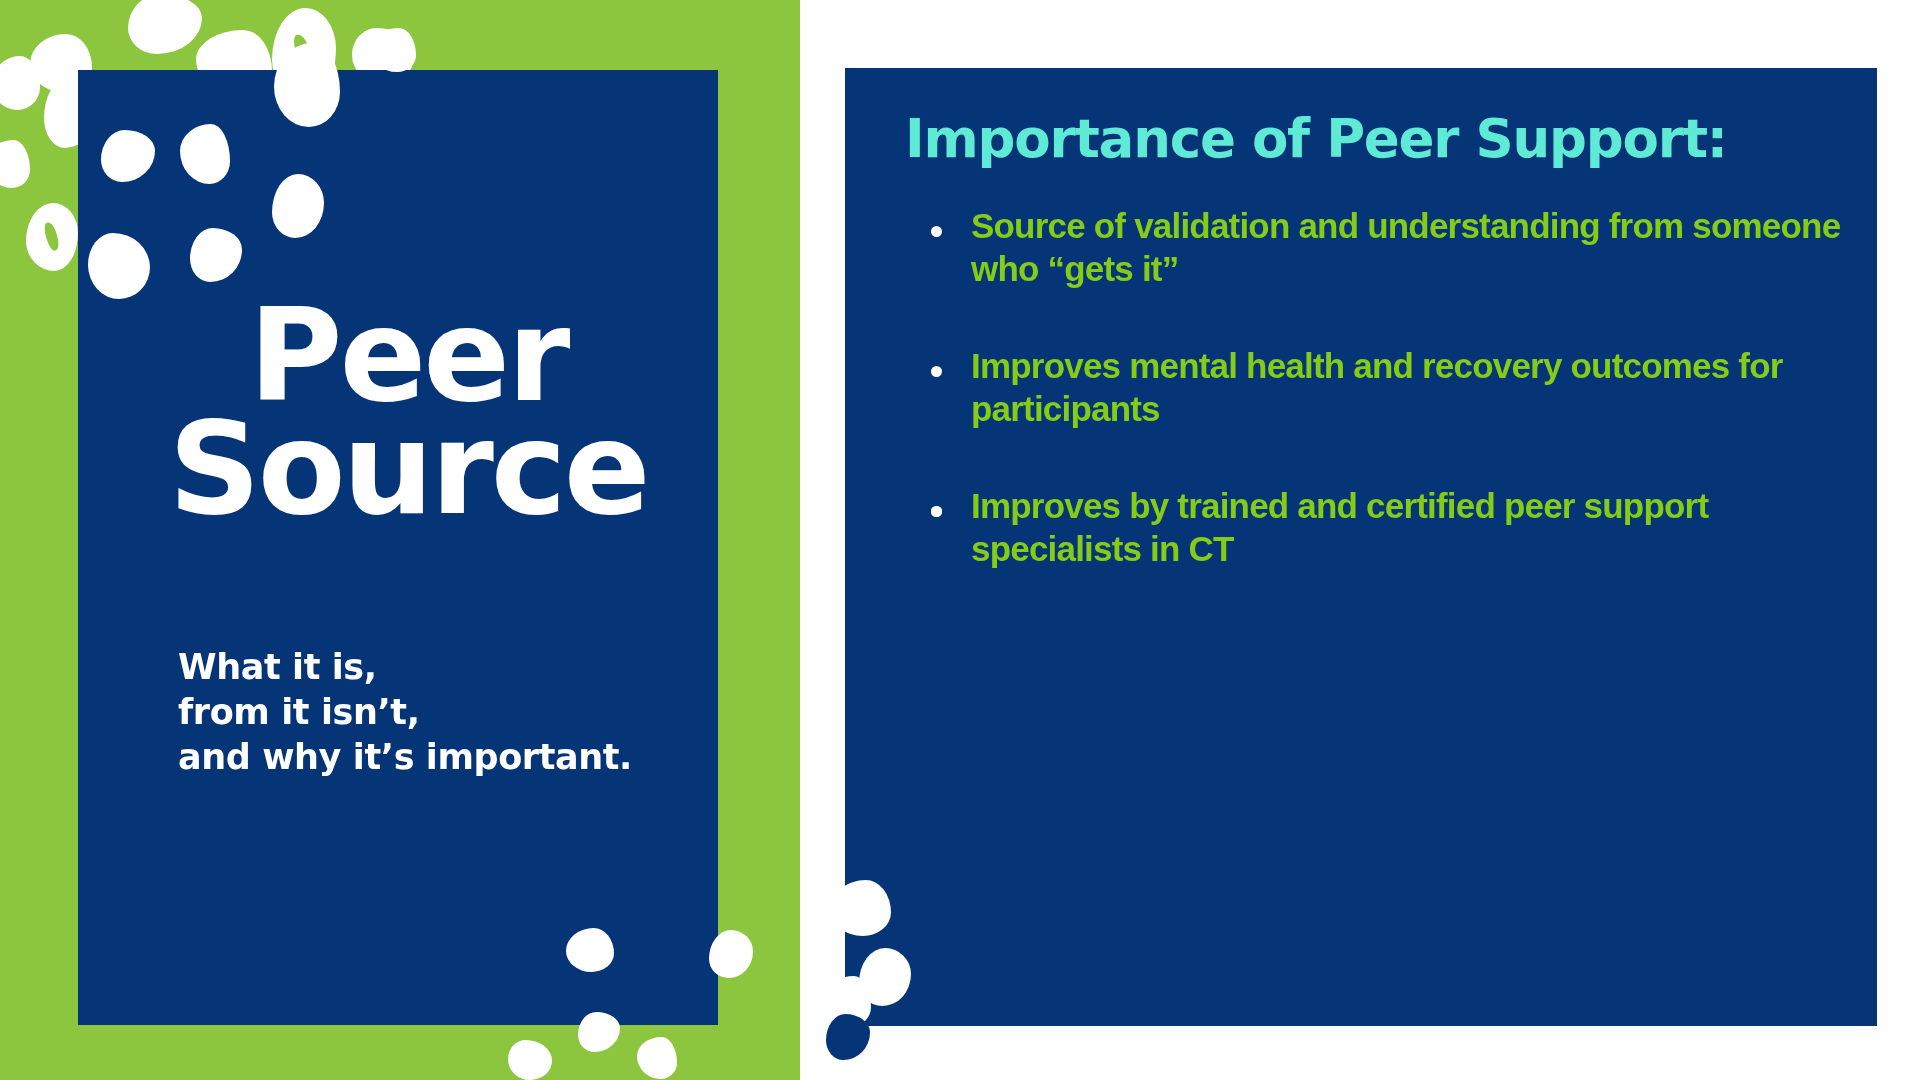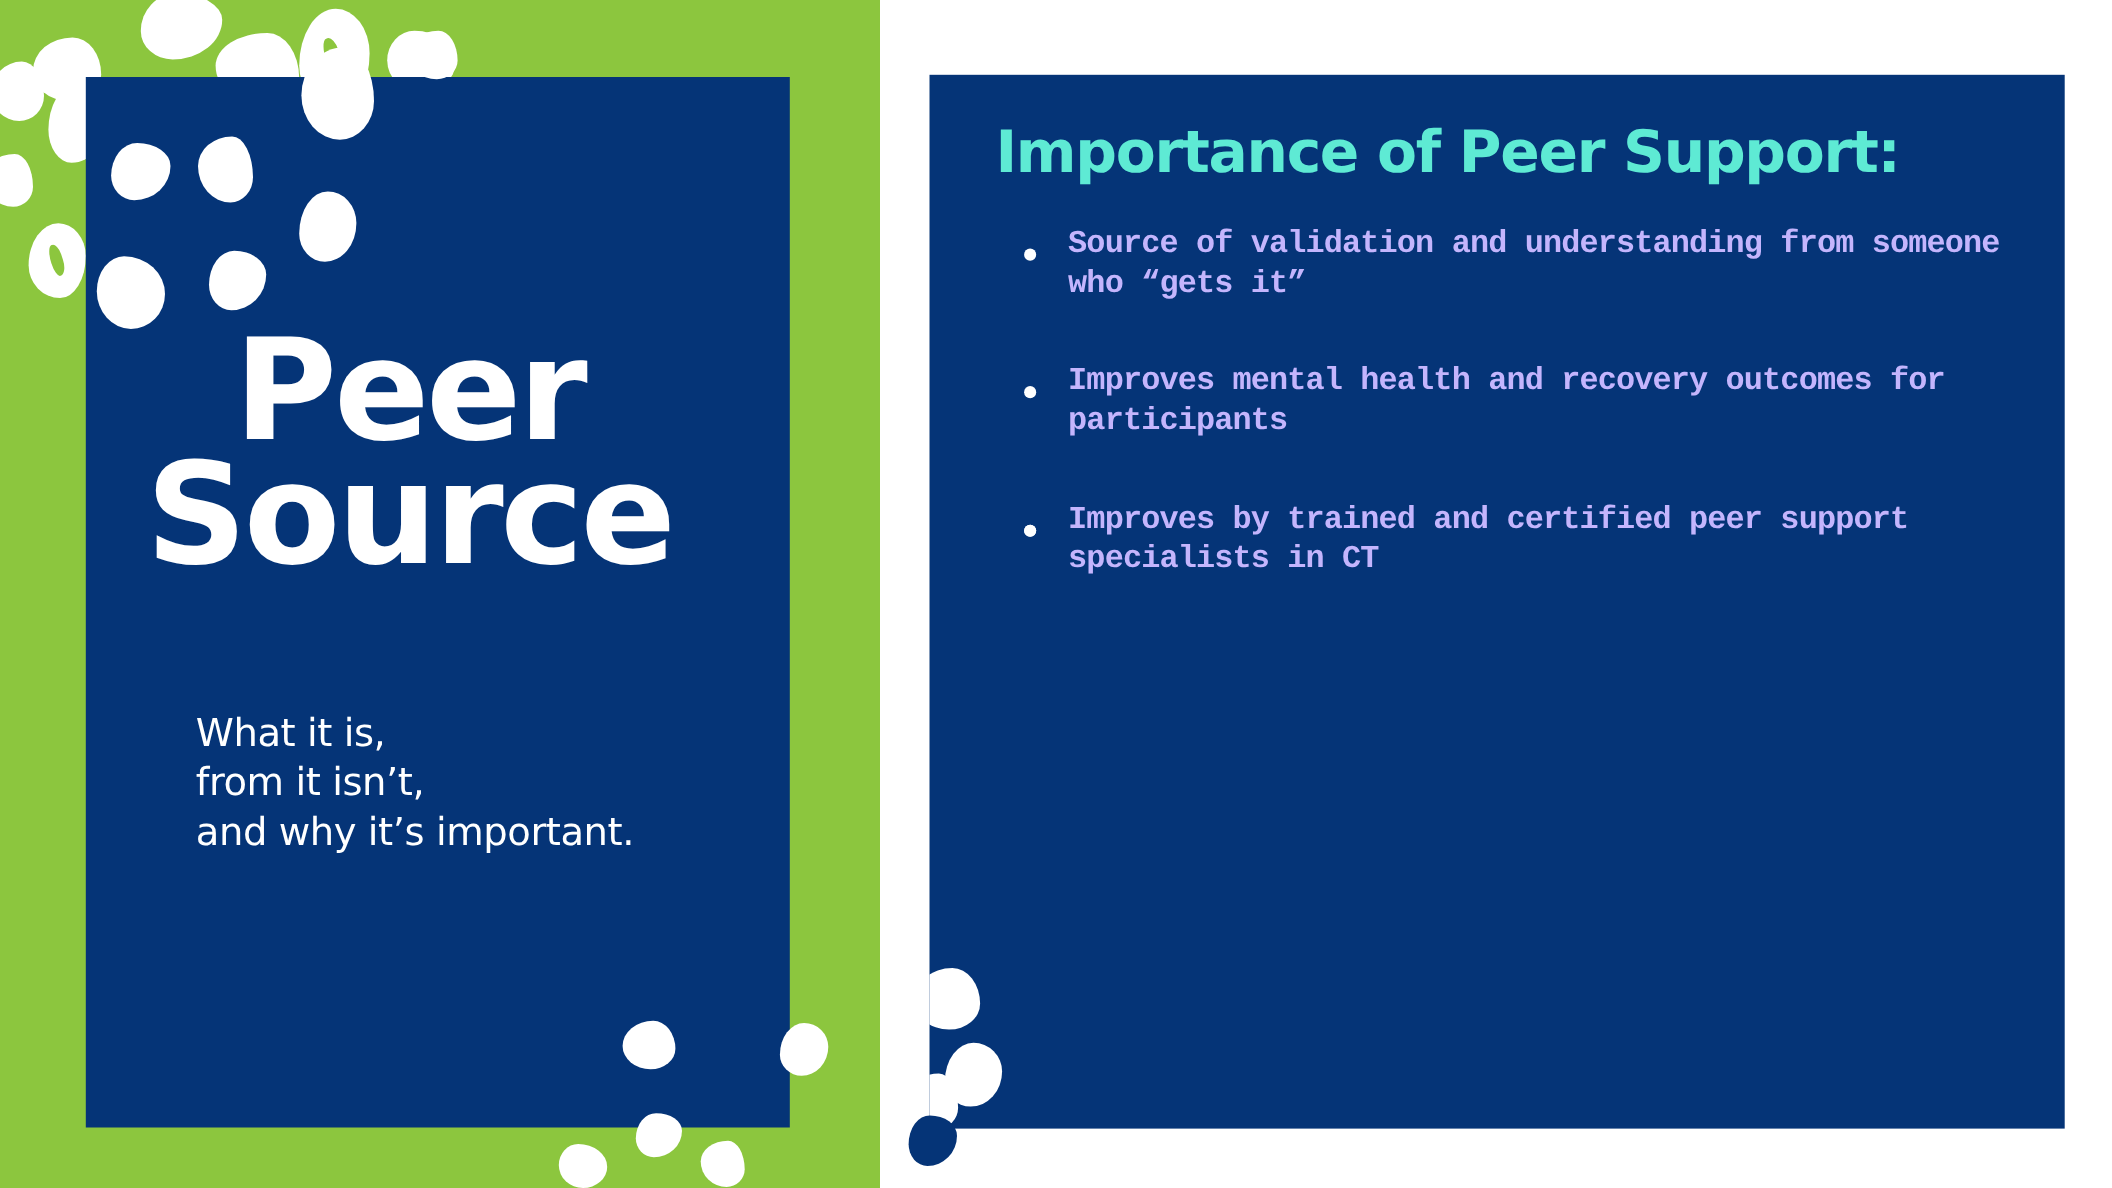--- a/index.html
+++ b/index.html
@@ -50,20 +50,21 @@
     height: 955px;
     background: #053477;
   }
 
   .title-wrap {
     position: absolute;
     left: 78px;
     top: 300px;
     width: 588px;
     text-align: center;
+    padding-left: 36px;
   }
 
   .title-line {
     color: #ffffff;
     font-family: "DejaVu Sans", sans-serif;
     font-weight: 700;
     font-size: 128px;
     line-height: 0.88;
     letter-spacing: -3px;
     display: block;
@@ -73,21 +74,21 @@
     position: absolute;
     left: 178px;
     top: 645px;
     width: 520px;
   }
 
   .subtitle-line {
     display: block;
     color: #ffffff;
     font-family: "DejaVu Sans", sans-serif;
-    font-weight: 400;
+    font-weight: 700;
     font-size: 35px;
     line-height: 1.28;
     letter-spacing: -0.4px;
     white-space: nowrap;
   }
 
   
   .right-panel {
     position: absolute;
     left: 845px;
@@ -117,24 +118,24 @@
     width: 960px;
     list-style: none;
     margin: 0;
     padding: 0;
   }
 
   .bullet-item {
     position: relative;
     padding-left: 68px;
     margin-bottom: 54px;
-    color: #c4b5fd;
-    font-family: Liberation Mono, monospace;
-    font-weight: 700;
-    font-size: 29px;
+    color: #84cc16;
+    font-family: Liberation Sans, sans-serif;
+    font-weight: 700;
+    font-size: 35px;
     line-height: 1.23;
     letter-spacing: -0.8px;
   }
 
   .bullet-item:last-child { margin-bottom: 0; }
 
   .bullet-dot {
     position: absolute;
     left: 28px;
     top: 22px;

